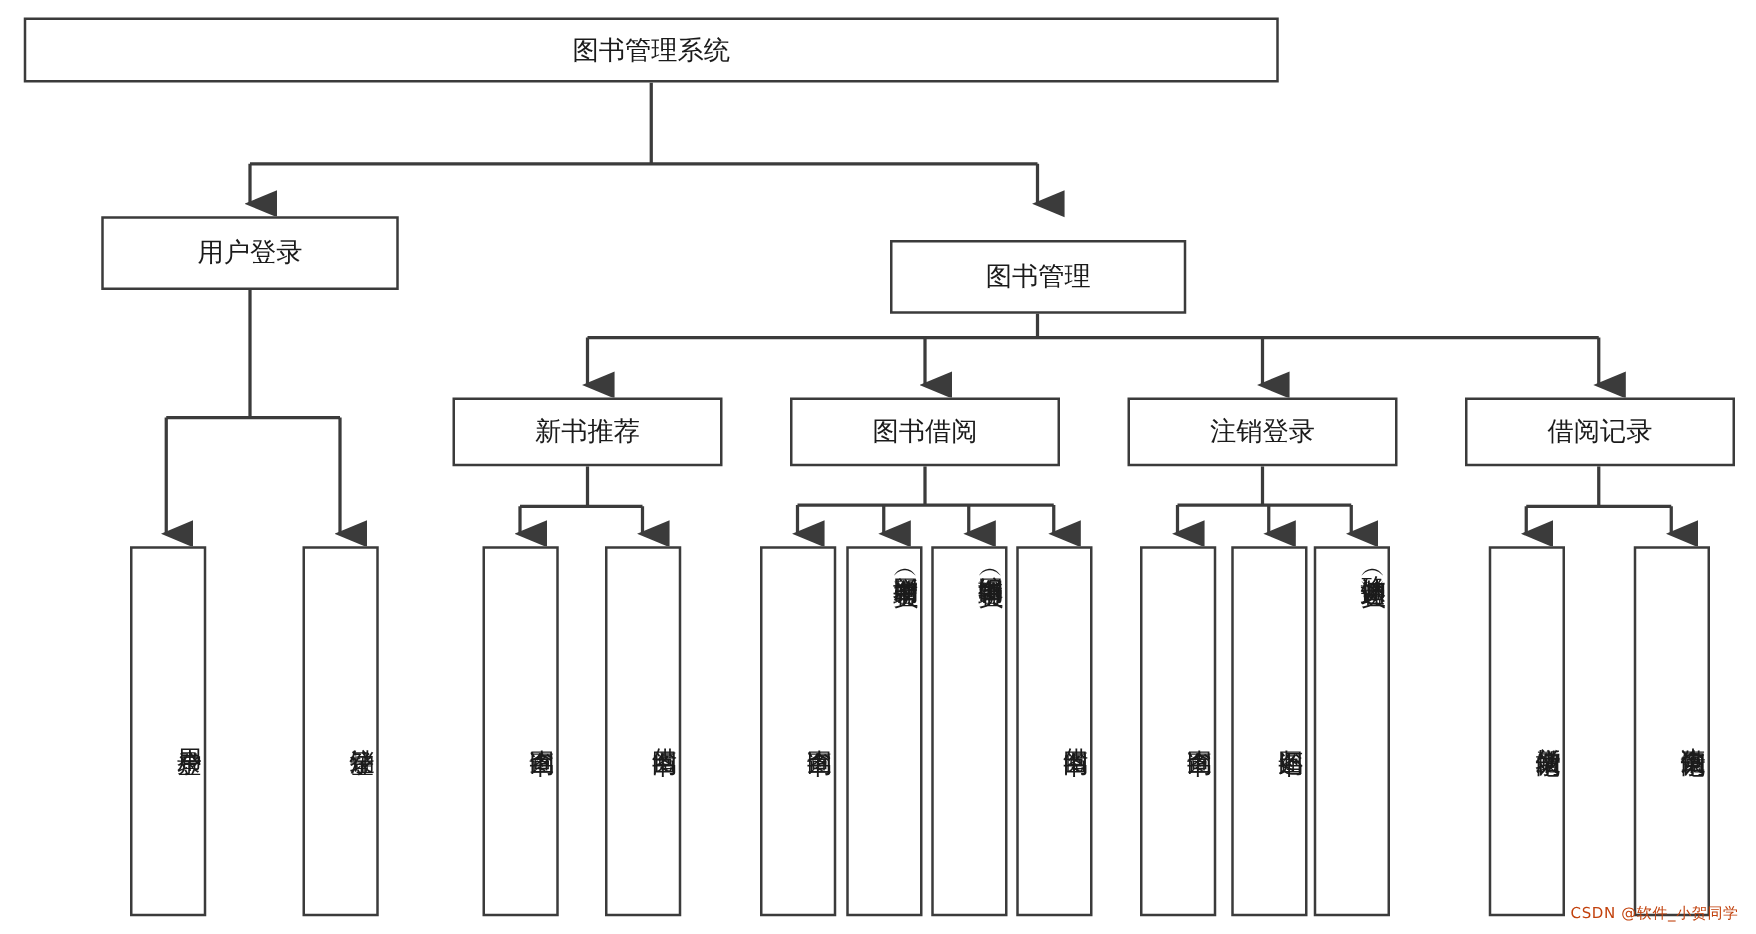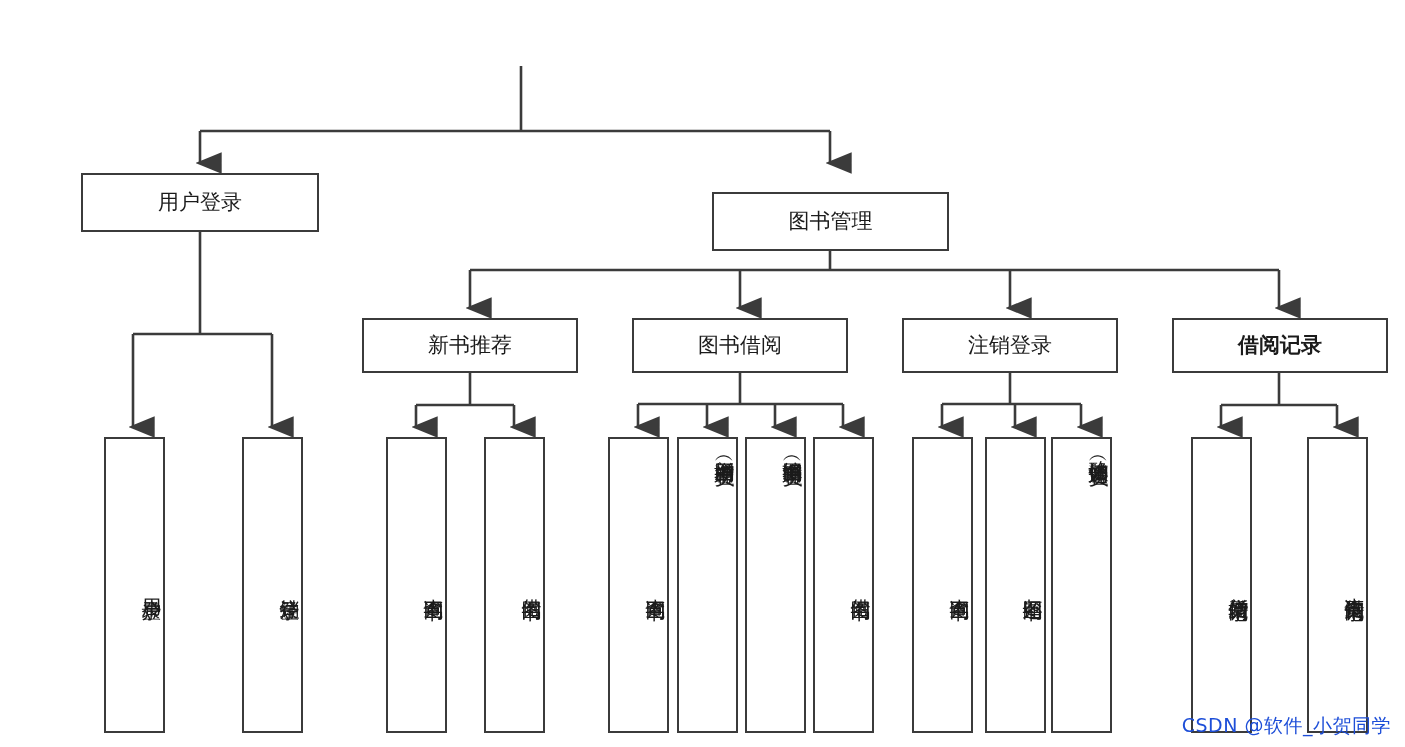--- a/index.html
+++ b/index.html
@@ -57,22 +57,22 @@
     text-align: left;
   }
   .node.v.center {
     align-items: center;
     justify-content: center;
   }
   #watermark {
     position: absolute;
     right: 14px;
     bottom: 8px;
-    font-size: 19px;
-    color: #1d4ed8;
+    font-size: 12px;
+    color: #c2410c;
     white-space: nowrap;
     letter-spacing: 0.5px;
   }
 </style>
 </head>
 <body>
 
 <div id="canvas">
 
   <svg class="edges" viewBox="0 0 1405 747">
@@ -121,38 +121,41 @@
       <path d="M 1015 404 L 1015 427" marker-end="url(#arrow)"></path>
       <path d="M 1081 404 L 1081 427" marker-end="url(#arrow)"></path>
 
       <path d="M 1279 373 L 1279 405"></path>
       <path d="M 1221 405 L 1337 405"></path>
       <path d="M 1221 405 L 1221 427" marker-end="url(#arrow)"></path>
       <path d="M 1337 405 L 1337 427" marker-end="url(#arrow)"></path>
     </g>
   </svg>
 
+  <div class="node h" style="left:19px; top:14px; width:1004px; height:52px;">
+    <span>图书管理系统</span>
+  </div>
 
   <div class="node h" style="left:81px; top:173px; width:238px; height:59px;">
     <span>用户登录</span>
   </div>
   <div class="node h" style="left:712px; top:173px; width:237px; height:59px;margin-top:19px;">
     <span>图书管理</span>
   </div>
 
   <div class="node h" style="left:362px; top:318px; width:216px; height:55px;">
     <span>新书推荐</span>
   </div>
   <div class="node h" style="left:632px; top:318px; width:216px; height:55px;">
     <span>图书借阅</span>
   </div>
   <div class="node h" style="left:902px; top:318px; width:216px; height:55px;">
     <span>注销登录</span>
   </div>
-  <div class="node h" style="left:1172px; top:318px; width:216px; height:55px;font-weight:bold;">
+  <div class="node h" style="left:1172px; top:318px; width:216px; height:55px;">
     <span>借阅记录</span>
   </div>
 
   <div class="node v center" style="left:104px; top:437px; width:61px; height:296px;">
     <span class="vtext">用户登录</span>
   </div>
   <div class="node v center" style="left:242px; top:437px; width:61px; height:296px;">
     <span class="vtext">注销登录</span>
   </div>
 

